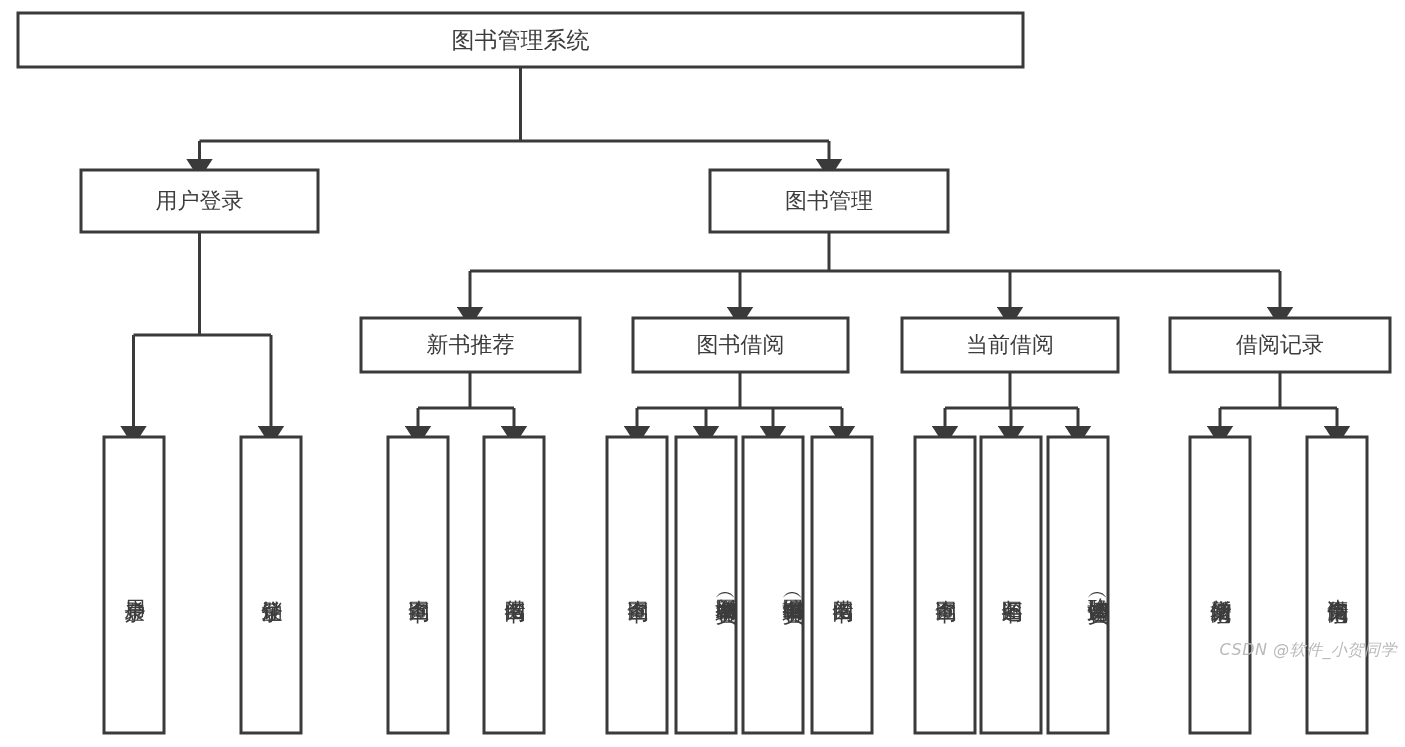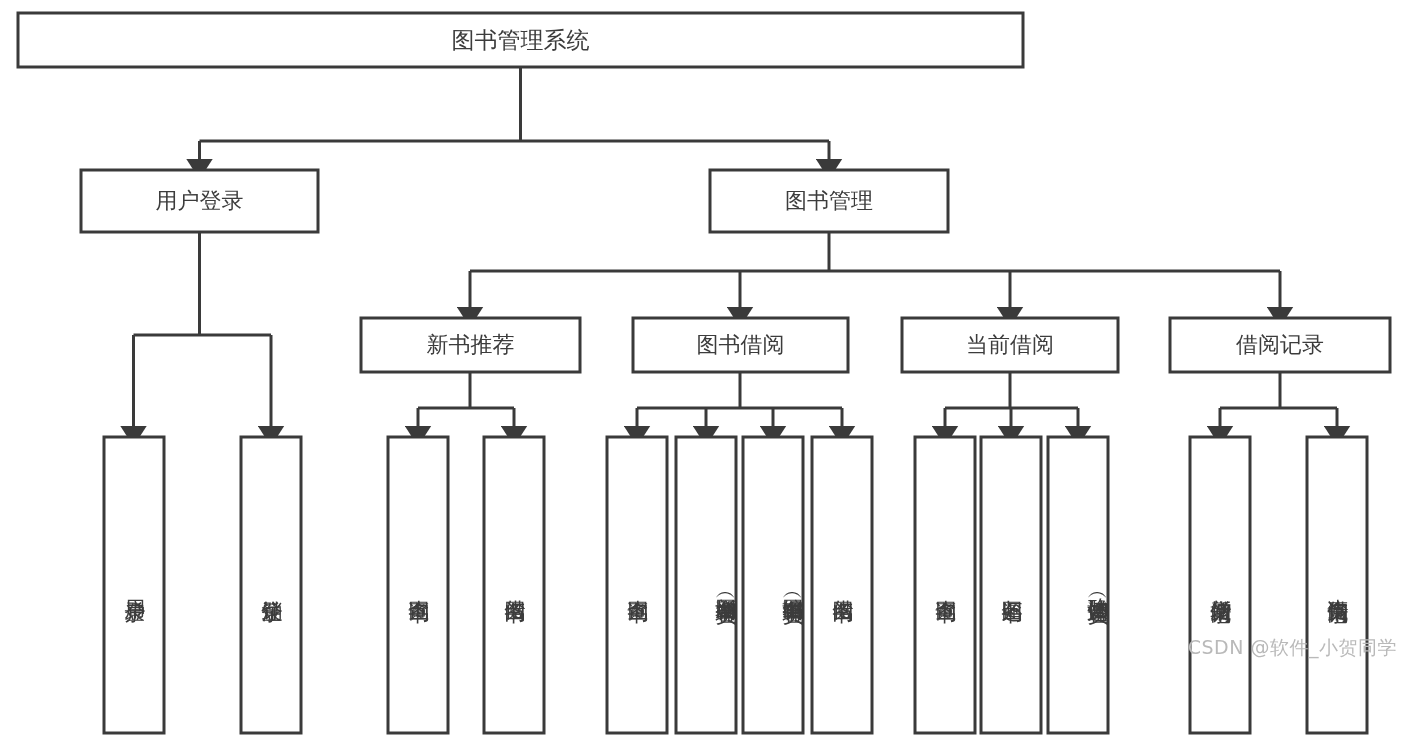--- a/index.html
+++ b/index.html
@@ -60,24 +60,25 @@
     align-items: center;
     justify-content: center;
     white-space: normal;
     pointer-events: none;
   }
   .watermark {
     position: absolute;
     right: 8px;
     bottom: 6px;
     font-family: "DejaVu Sans", "Liberation Sans", sans-serif;
-    font-size: 19px;
+    font-size: 16px;
     color: #b9b9b9;
     letter-spacing: 0.5px;
     white-space: nowrap;
+    font-style: italic;
   }
 </style>
 </head>
 <body>
 
 <div id="diagram-root">
 
   <svg class="diagram-canvas" viewBox="0 0 1405 747">
     <defs>
       <marker id="arrowhead" markerWidth="9" markerHeight="9" refX="1.5" refY="4.5" orient="auto" markerUnits="strokeWidth">

